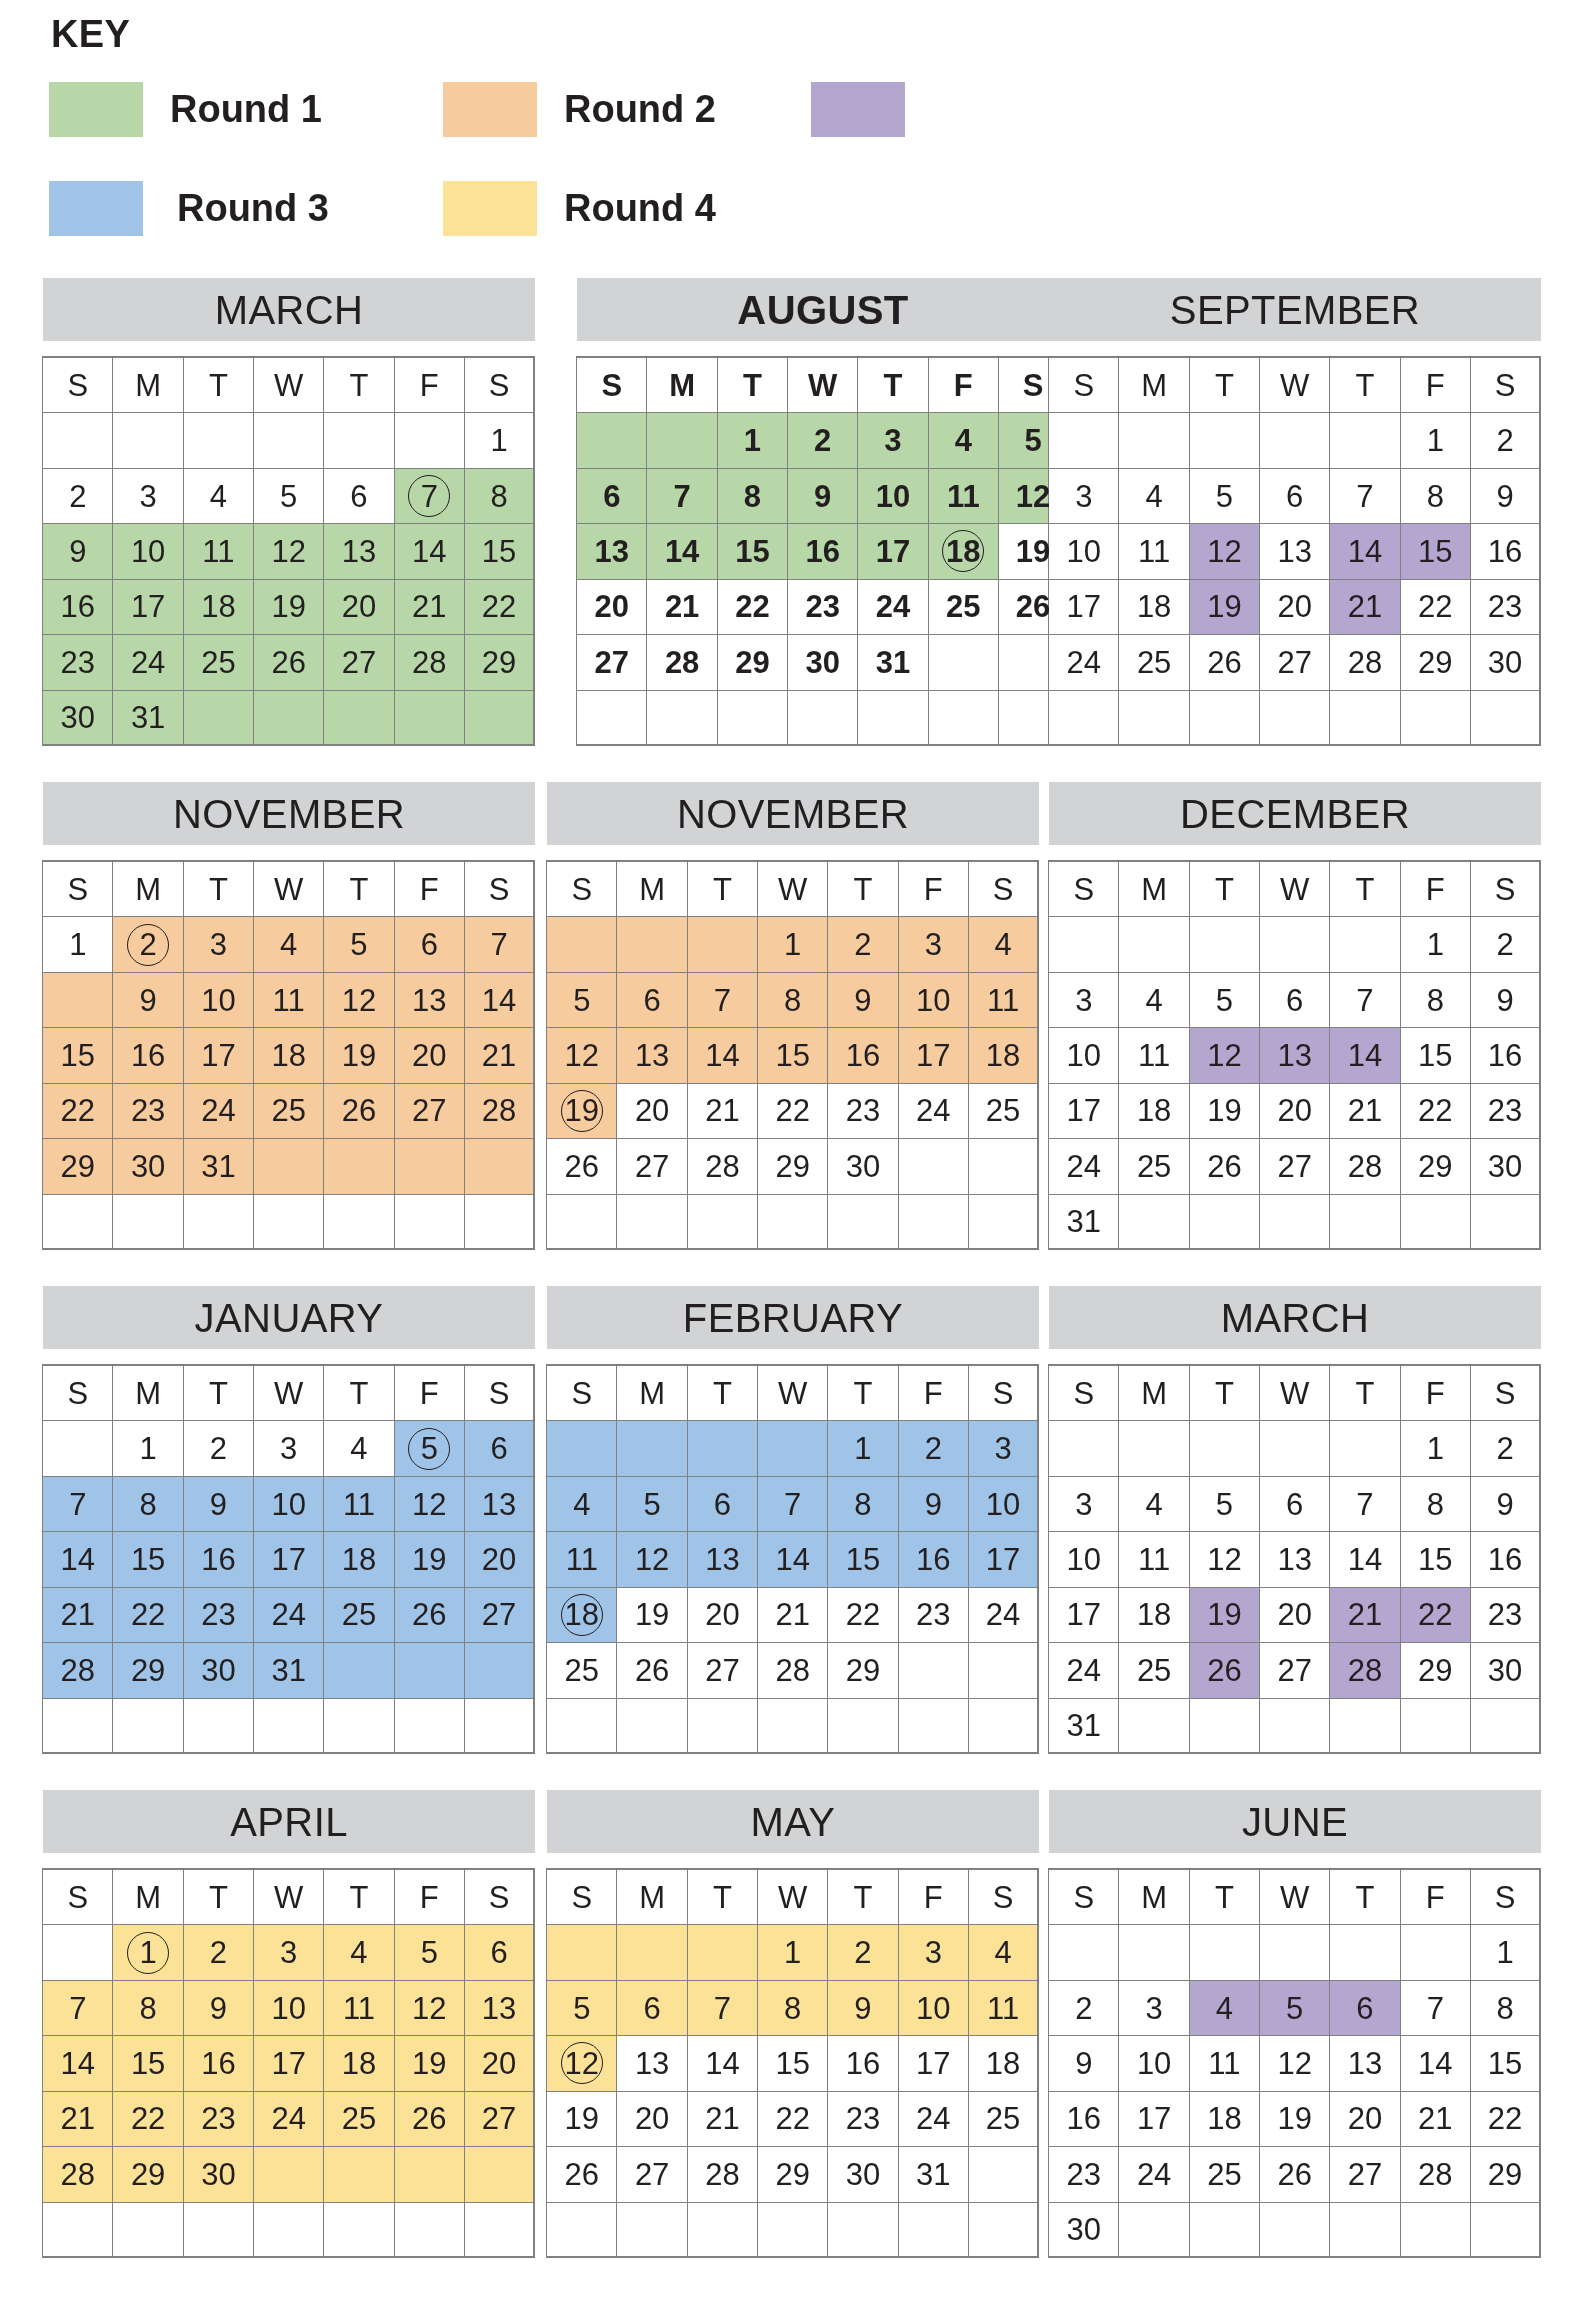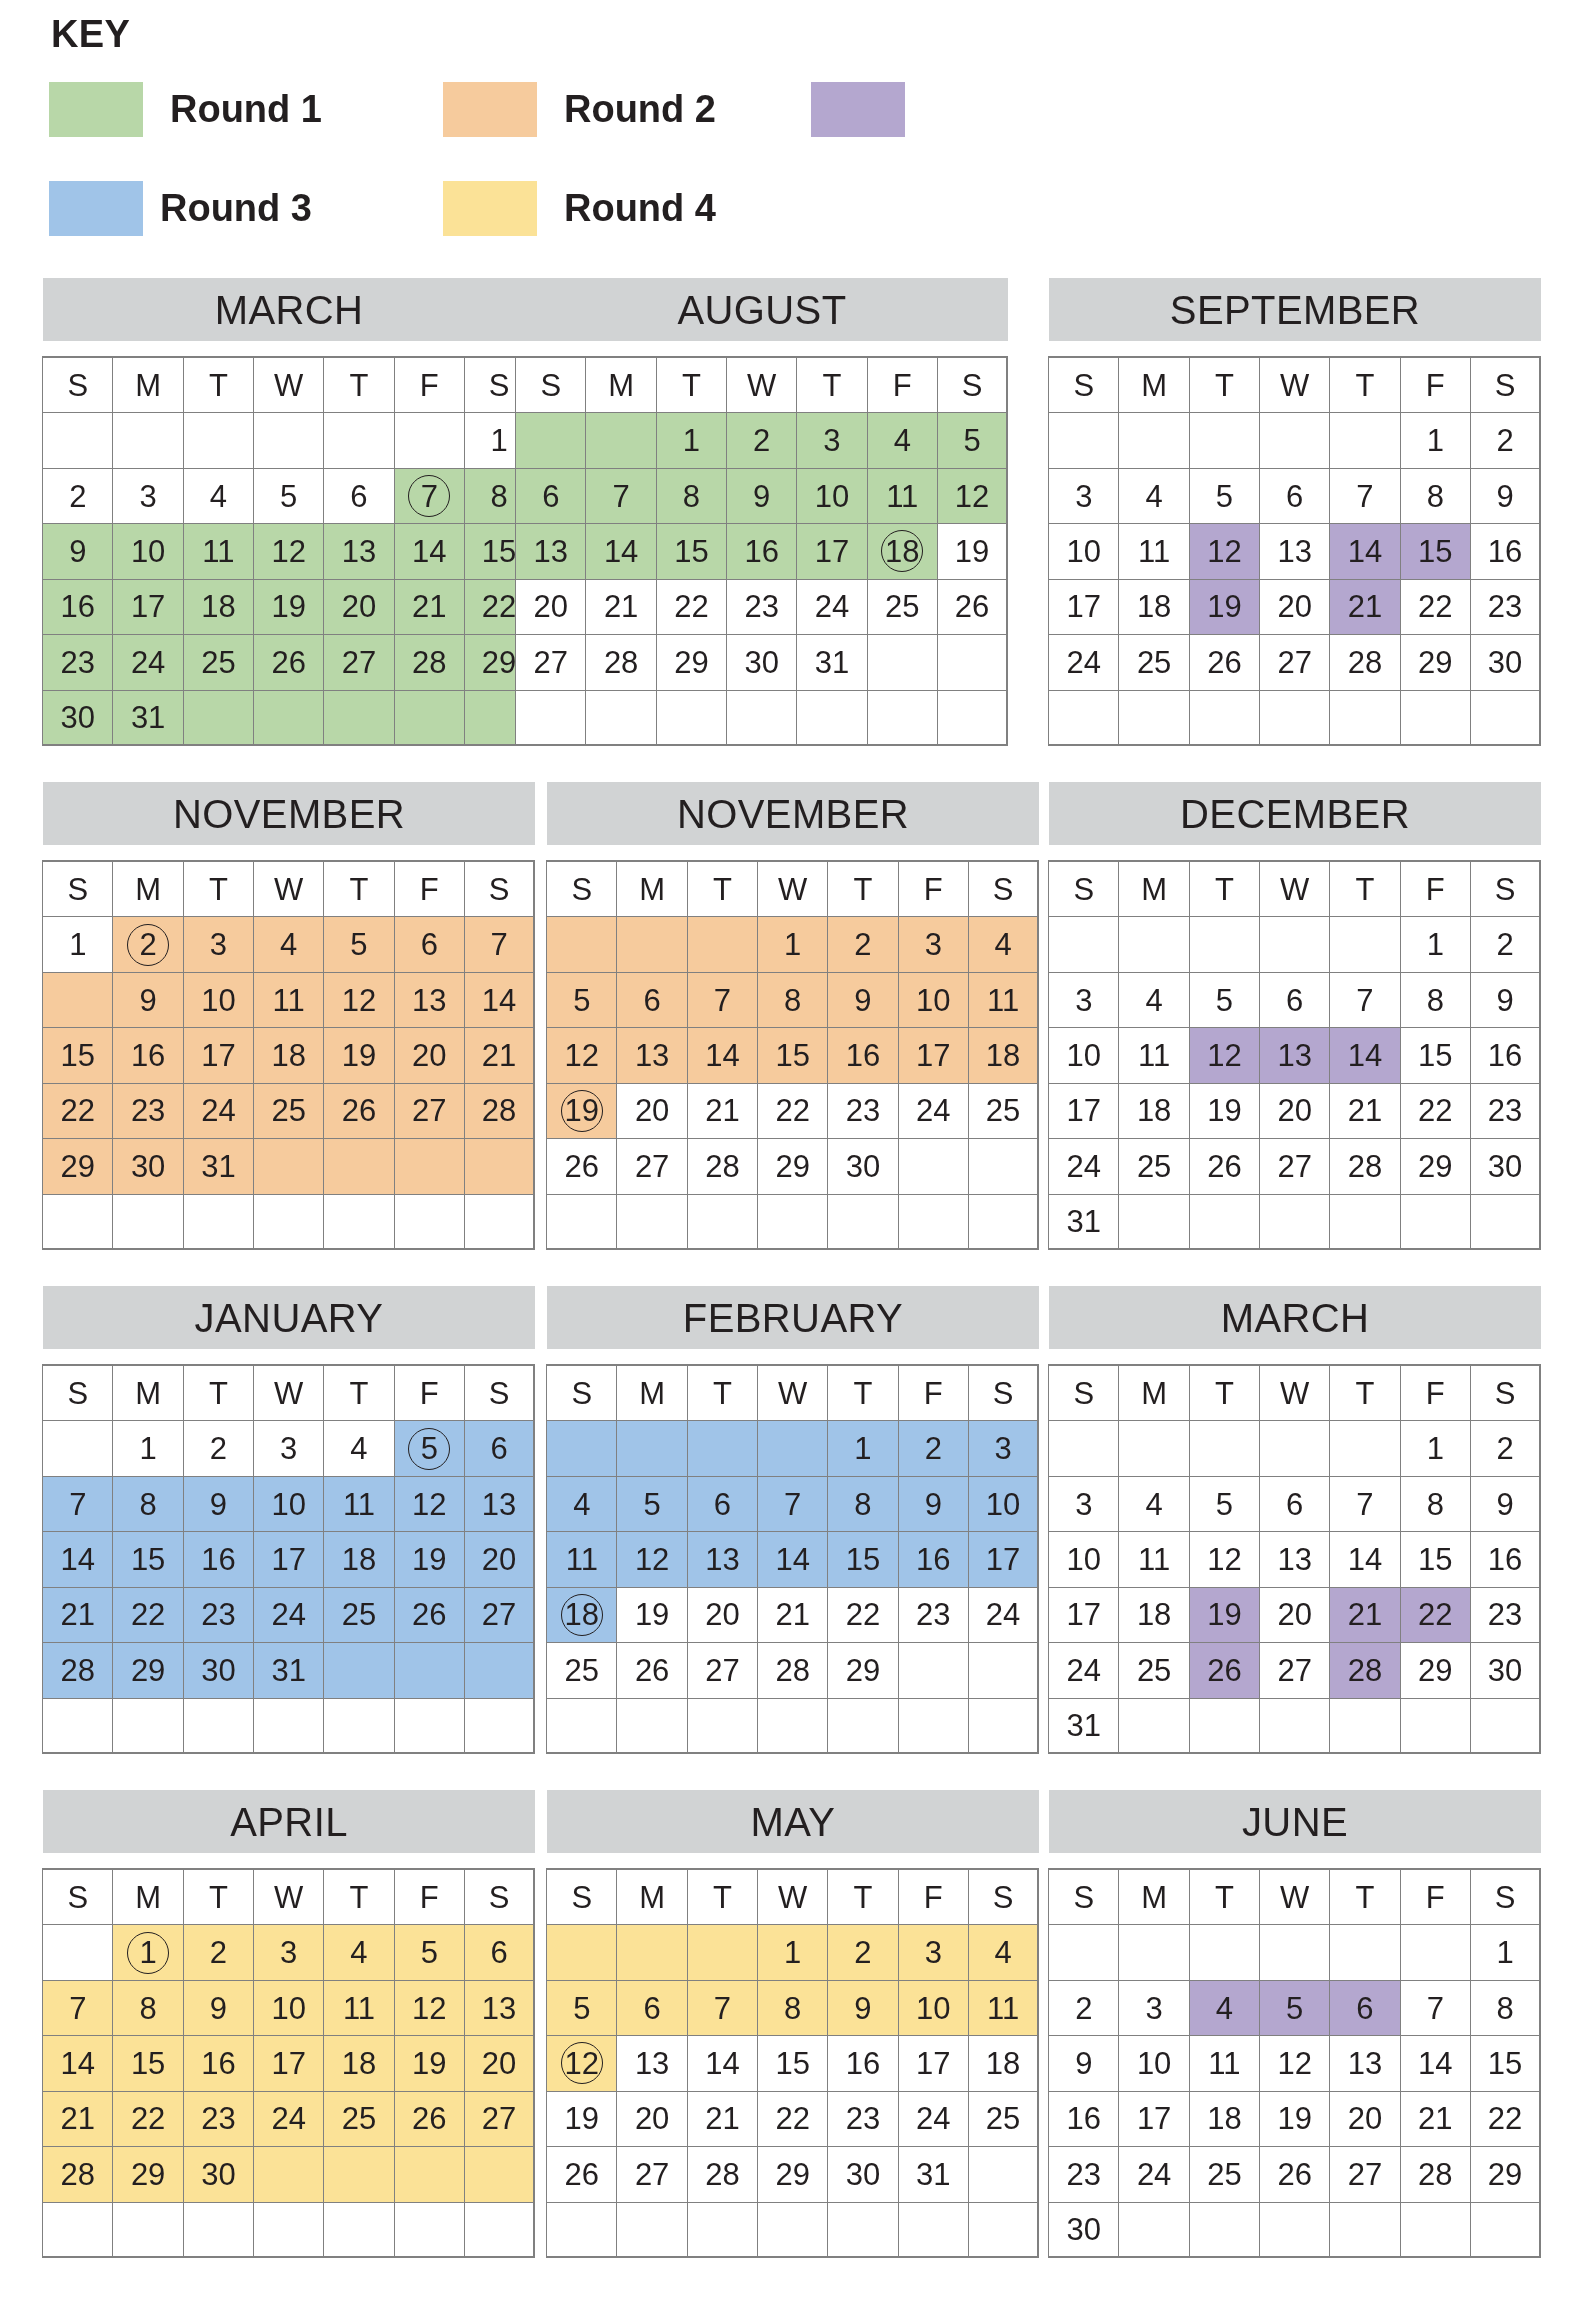--- a/index.html
+++ b/index.html
@@ -56,21 +56,21 @@
     </div>
     <div class="legend-item" style="left: 443px; top: 81px;">
       <div class="swatch" style="background: rgb(246, 203, 157);"></div>
       <div class="label" style="margin-left: 27px;">Round 2</div>
     </div>
     <div class="legend-item" style="left: 811px; top: 81px;">
       <div class="swatch" style="background: rgb(180, 167, 207);"></div>
     </div>
     <div class="legend-item" style="left: 49px; top: 180px;">
       <div class="swatch" style="background: rgb(160, 196, 232);"></div>
-      <div class="label" style="margin-left: 17px;">Round 3</div>
+      <div class="label" style="margin-left: 34px;">Round 3</div>
     </div>
     <div class="legend-item" style="left: 443px; top: 180px;">
       <div class="swatch" style="background: rgb(251, 226, 151);"></div>
       <div class="label" style="margin-left: 27px;">Round 4</div>
     </div>
   </div>
 <div id="calendar">
     <div class="month" style="left: 43px; top: 278px;">
       <div class="month-header">MARCH</div>
       <div class="grid">
@@ -203,21 +203,21 @@
           <span class="num"></span>
         </div>
         <div class="cell last-row" style="background: rgb(184, 215, 168);">
           <span class="num"></span>
         </div>
         <div class="cell last-col last-row" style="background: rgb(184, 215, 168);">
           <span class="num"></span>
         </div>
       </div>
     </div>
-    <div class="month" style="left: 516px; top: 278px;">
+    <div class="month" style="left: 577px; top: 278px; font-weight: bold;">
       <div class="month-header">AUGUST</div>
       <div class="grid">
         <div class="cell dow">S</div>
         <div class="cell dow">M</div>
         <div class="cell dow">T</div>
         <div class="cell dow">W</div>
         <div class="cell dow">T</div>
         <div class="cell dow">F</div>
         <div class="cell dow last-col">S</div>
         <div class="cell" style="background: rgb(184, 215, 168);">

